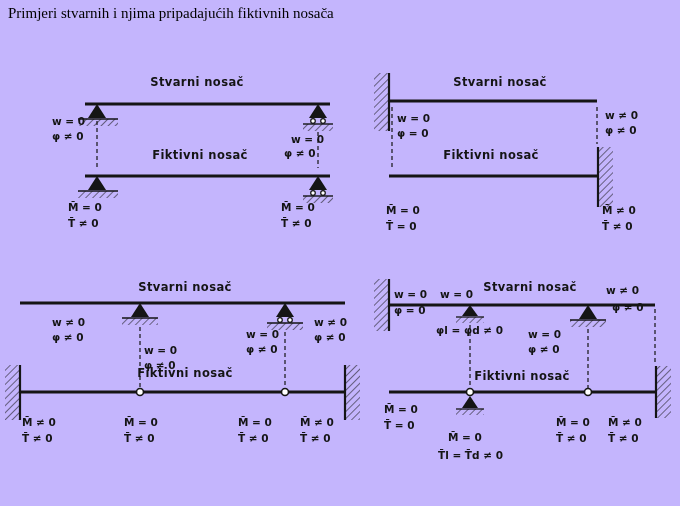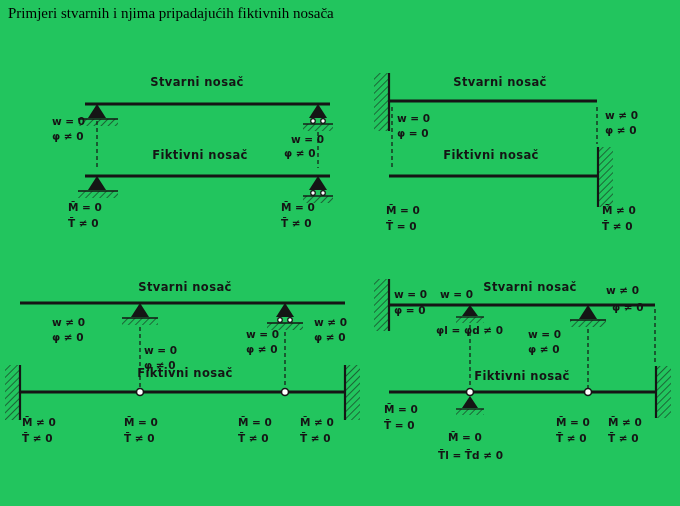--- a/index.html
+++ b/index.html
@@ -1,16 +1,16 @@
 <!DOCTYPE html>
 <html><head>
 <meta charset="utf-8">
 <style>
   html,body{margin:0;padding:0;background:#ffffff;}
-  .page{width:680px;height:506px;position:relative;background:#22c55e;overflow:hidden;}
+  .page{width:680px;height:506px;position:relative;background:#c4b5fd;overflow:hidden;}
   svg{display:block;}
   .ttl{font-family:"Liberation Serif",serif;font-size:15px;fill:#000000;}
   .sec{font-family:"DejaVu Sans",sans-serif;font-weight:700;font-size:11.5px;fill:#151515;letter-spacing:.4px;}
   .lbl{font-family:"DejaVu Sans",sans-serif;font-weight:700;font-size:10.5px;fill:#151515;}
   .stroke{stroke:#151515;}
 </style>
 </head>
 <body>
 
 <div class="page">

